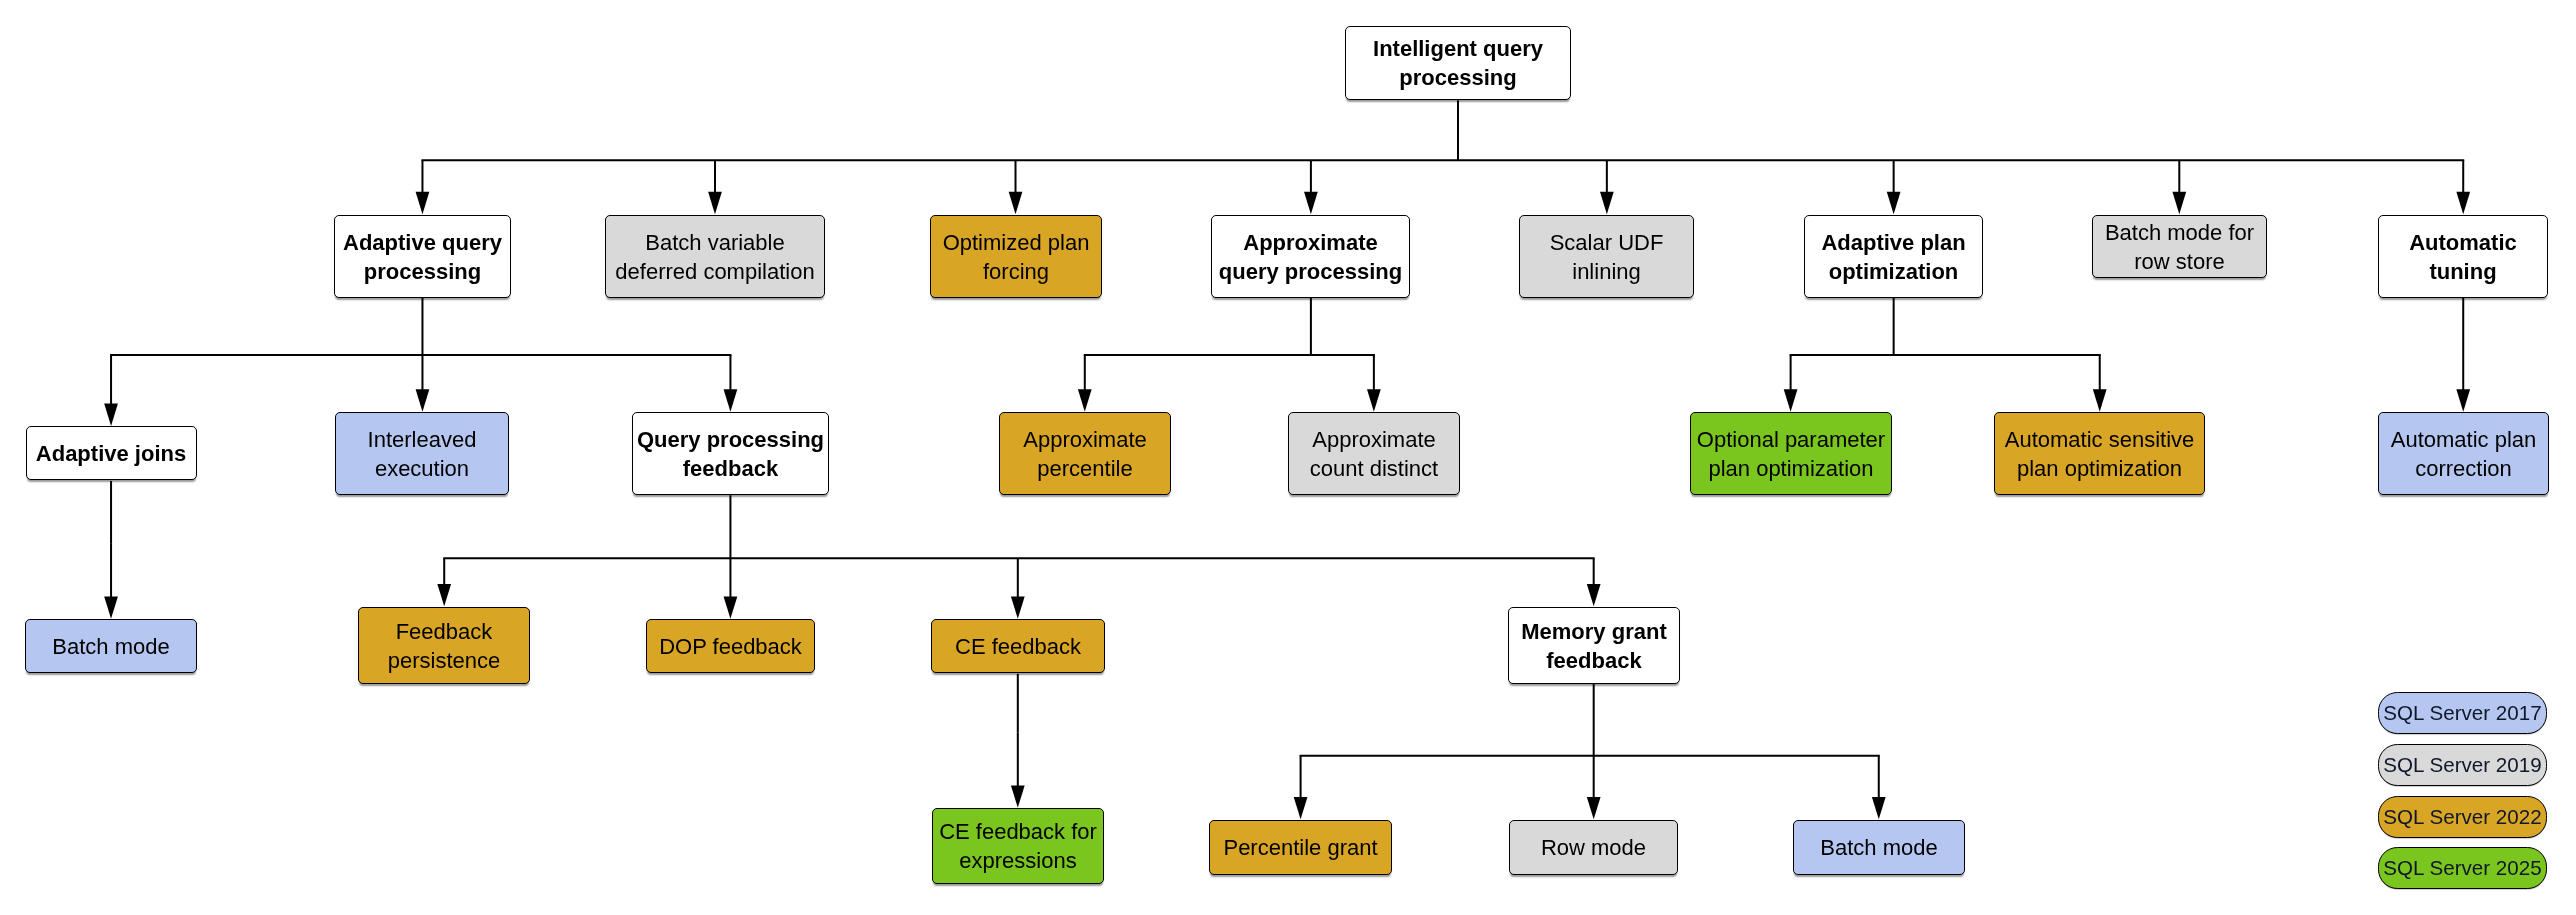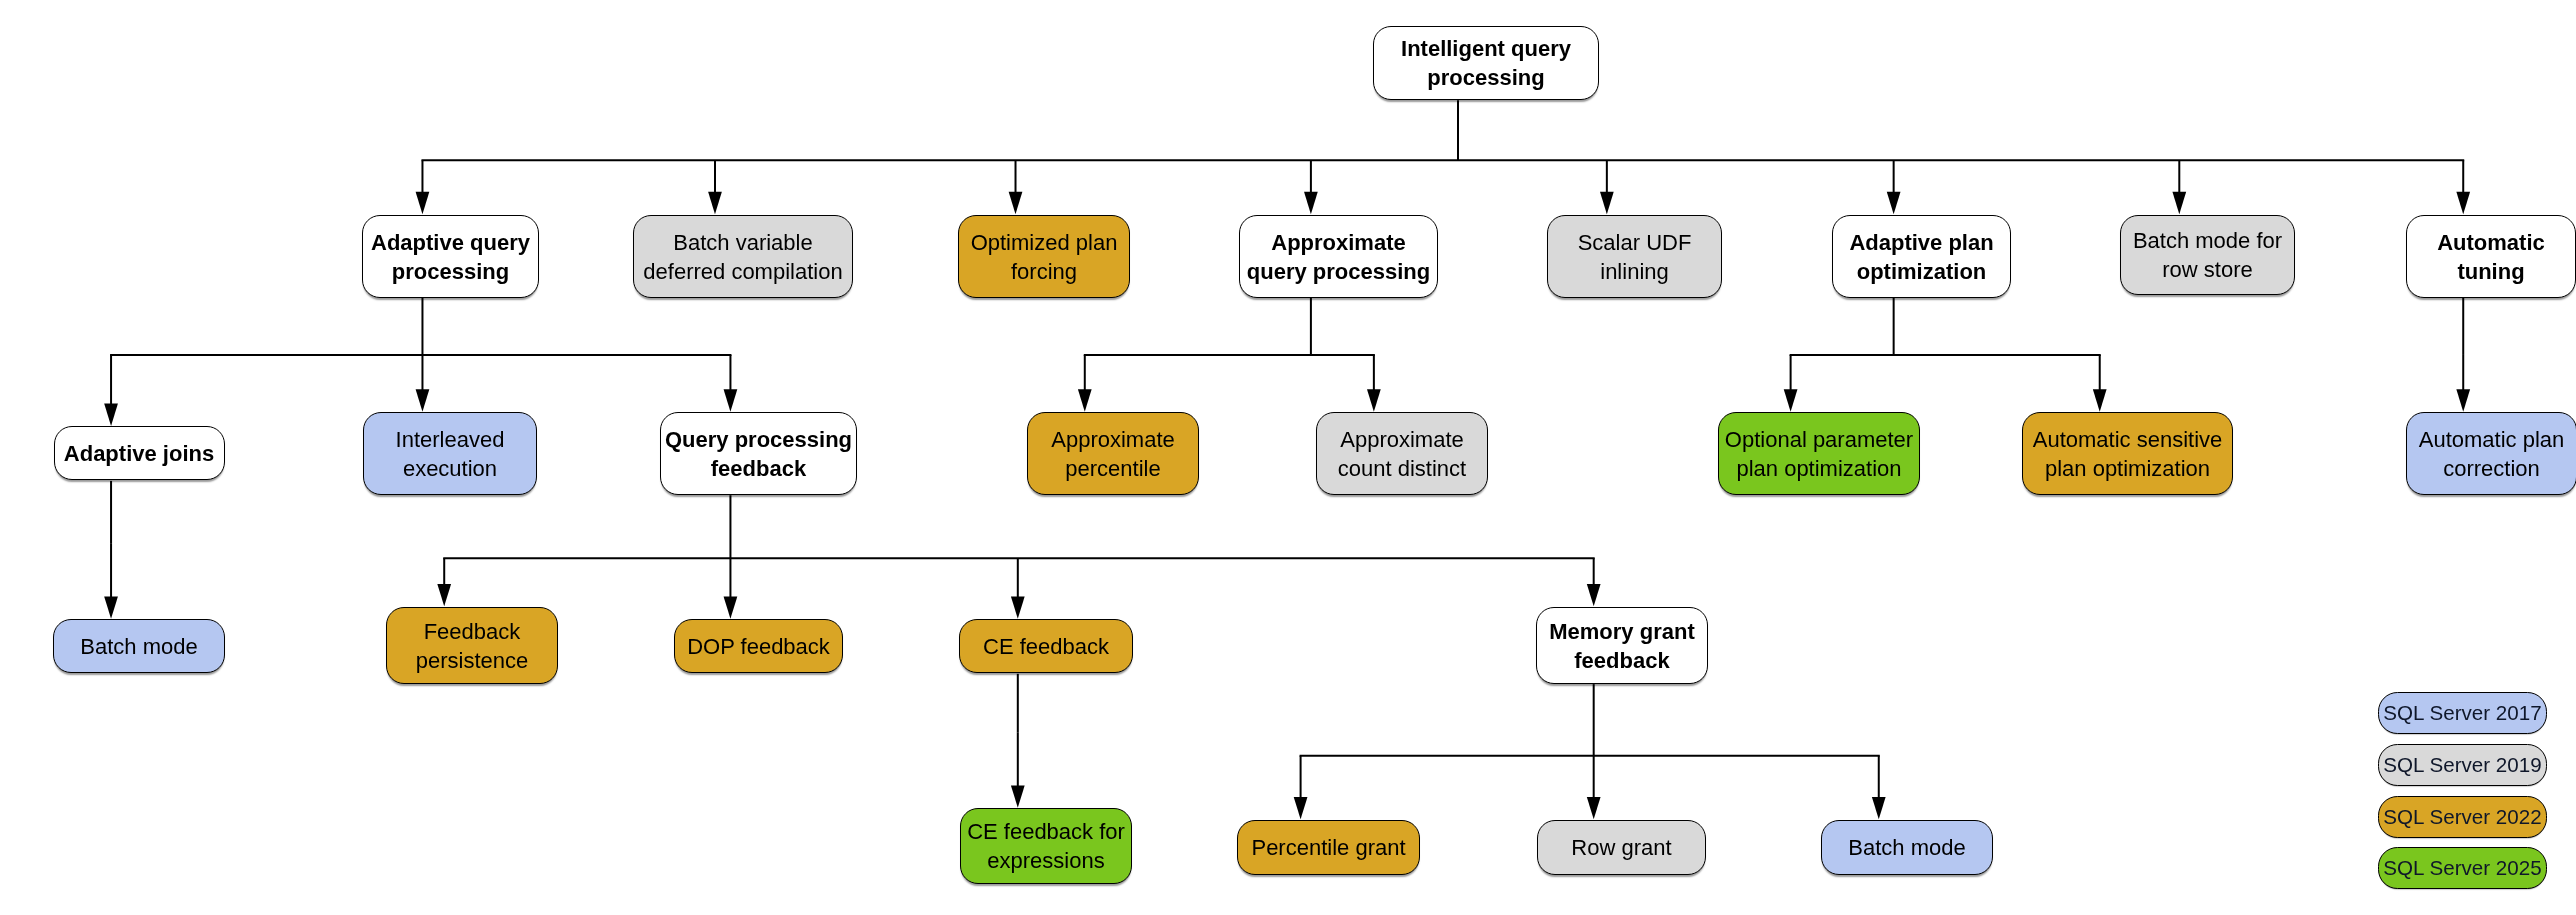--- a/index.html
+++ b/index.html
@@ -19,31 +19,30 @@
     position: absolute;
     left: 0;
     top: 0;
     width: 2576px;
     height: 916px;
   }
   .node {
     position: absolute;
     box-sizing: border-box;
     border: 1.7px solid #000000;
-    border-radius: 18px;
+    border-radius: 5px;
     display: flex;
     align-items: center;
     justify-content: center;
     text-align: center;
     white-space: pre-line;
     font-size: 22px;
     line-height: 29px;
     color: #000000;
     box-shadow: 0 2.3px 1.7px -1.1px rgba(0,0,0,0.40);
-    margin-left: 28px;
   }
   .node.bold {
     font-weight: bold;
   }
   .pill {
     position: absolute;
     box-sizing: border-box;
     border: 1.7px solid #000000;
     border-radius: 19.5px;
     display: flex;
@@ -133,21 +132,21 @@
     <div class="node" style="left: 605px; top: 215px; width: 220px; height: 83px; background: rgb(217, 217, 217);">Batch variable
 deferred compilation</div>
     <div class="node" style="left: 930px; top: 215px; width: 172px; height: 83px; background: rgb(217, 165, 37);">Optimized plan
 forcing</div>
     <div class="node bold" style="left: 1211px; top: 215px; width: 199px; height: 83px; background: rgb(255, 255, 255);">Approximate
 query processing</div>
     <div class="node" style="left: 1519px; top: 215px; width: 175px; height: 83px; background: rgb(217, 217, 217);">Scalar UDF
 inlining</div>
     <div class="node bold" style="left: 1804px; top: 215px; width: 179px; height: 83px; background: rgb(255, 255, 255);">Adaptive plan
 optimization</div>
-    <div class="node" style="left: 2092px; top: 215px; width: 175px; height: 80px; background: rgb(217, 217, 217);">Batch mode for
+    <div class="node" style="left: 2092px; top: 215px; width: 175px; height: 63px; background: rgb(217, 217, 217);">Batch mode for
 row store</div>
     <div class="node bold" style="left: 2378px; top: 215px; width: 170px; height: 83px; background: rgb(255, 255, 255);">Automatic
 tuning</div>
     <div class="node bold" style="left: 25.5px; top: 426px; width: 171px; height: 54px; background: rgb(255, 255, 255);">Adaptive joins</div>
     <div class="node" style="left: 335px; top: 412px; width: 174px; height: 83px; background: rgb(181, 199, 241);">Interleaved
 execution</div>
     <div class="node bold" style="left: 632px; top: 412px; width: 197px; height: 83px; background: rgb(255, 255, 255);">Query processing
 feedback</div>
     <div class="node" style="left: 999px; top: 412px; width: 172px; height: 83px; background: rgb(217, 165, 37);">Approximate
 percentile</div>
@@ -162,20 +161,20 @@
     <div class="node" style="left: 25px; top: 619px; width: 172px; height: 54px; background: rgb(181, 199, 241);">Batch mode</div>
     <div class="node" style="left: 358px; top: 607px; width: 172px; height: 77px; background: rgb(217, 165, 37);">Feedback
 persistence</div>
     <div class="node" style="left: 646px; top: 619px; width: 169px; height: 54px; background: rgb(217, 165, 37);">DOP feedback</div>
     <div class="node" style="left: 931px; top: 619px; width: 174px; height: 54px; background: rgb(217, 165, 37);">CE feedback</div>
     <div class="node bold" style="left: 1508px; top: 607px; width: 172px; height: 77px; background: rgb(255, 255, 255);">Memory grant
 feedback</div>
     <div class="node" style="left: 932px; top: 808px; width: 172px; height: 76px; background: rgb(122, 198, 30);">CE feedback for
 expressions</div>
     <div class="node" style="left: 1209px; top: 820px; width: 183px; height: 55px; background: rgb(217, 165, 37);">Percentile grant</div>
-    <div class="node" style="left: 1509px; top: 820px; width: 169px; height: 55px; background: rgb(217, 217, 217);">Row grant</div>
+    <div class="node" style="left: 1509px; top: 820px; width: 169px; height: 55px; background: rgb(217, 217, 217);">Row mode</div>
     <div class="node" style="left: 1793px; top: 820px; width: 172px; height: 55px; background: rgb(181, 199, 241);">Batch mode</div>
     <div class="pill" style="left: 2378px; top: 692px; width: 169px; height: 42px; background: rgb(181, 199, 241);">SQL Server 2017</div>
     <div class="pill" style="left: 2378px; top: 744px; width: 169px; height: 42px; background: rgb(217, 217, 217);">SQL Server 2019</div>
     <div class="pill" style="left: 2378px; top: 796px; width: 169px; height: 42px; background: rgb(217, 165, 37);">SQL Server 2022</div>
     <div class="pill" style="left: 2378px; top: 847px; width: 169px; height: 42px; background: rgb(122, 198, 30);">SQL Server 2025</div>
   </div>
 
 
 </body></html>

